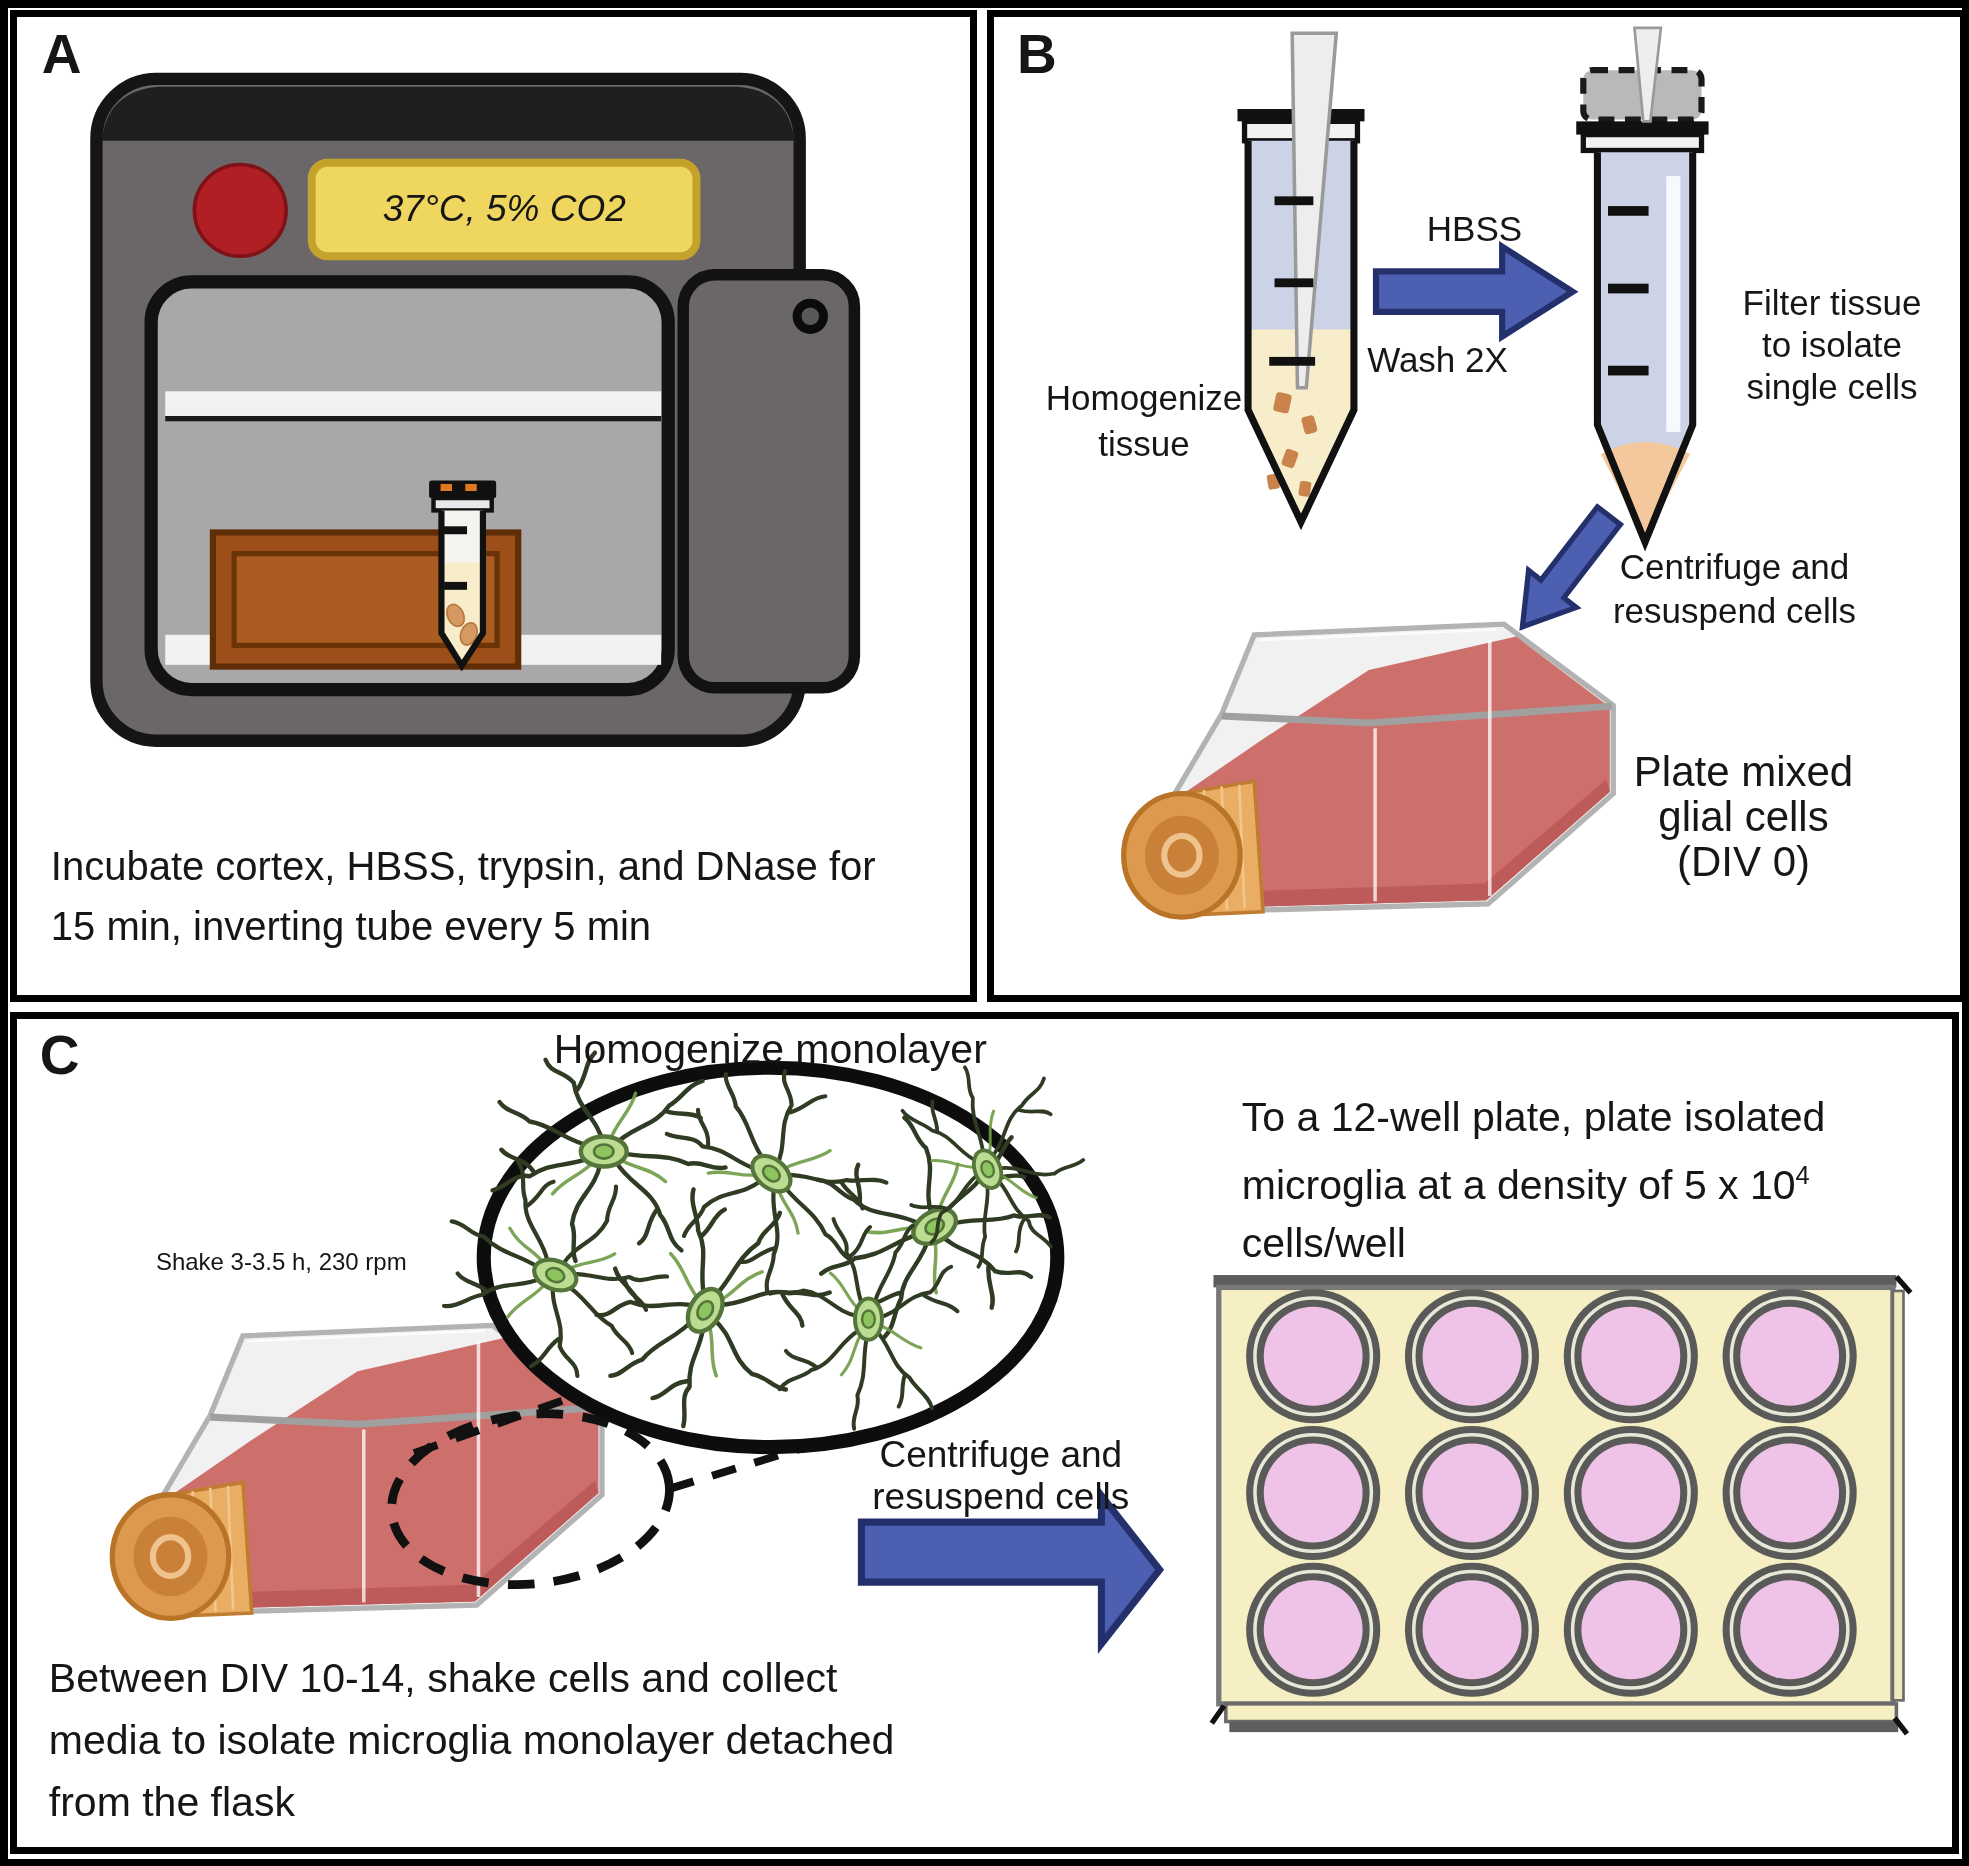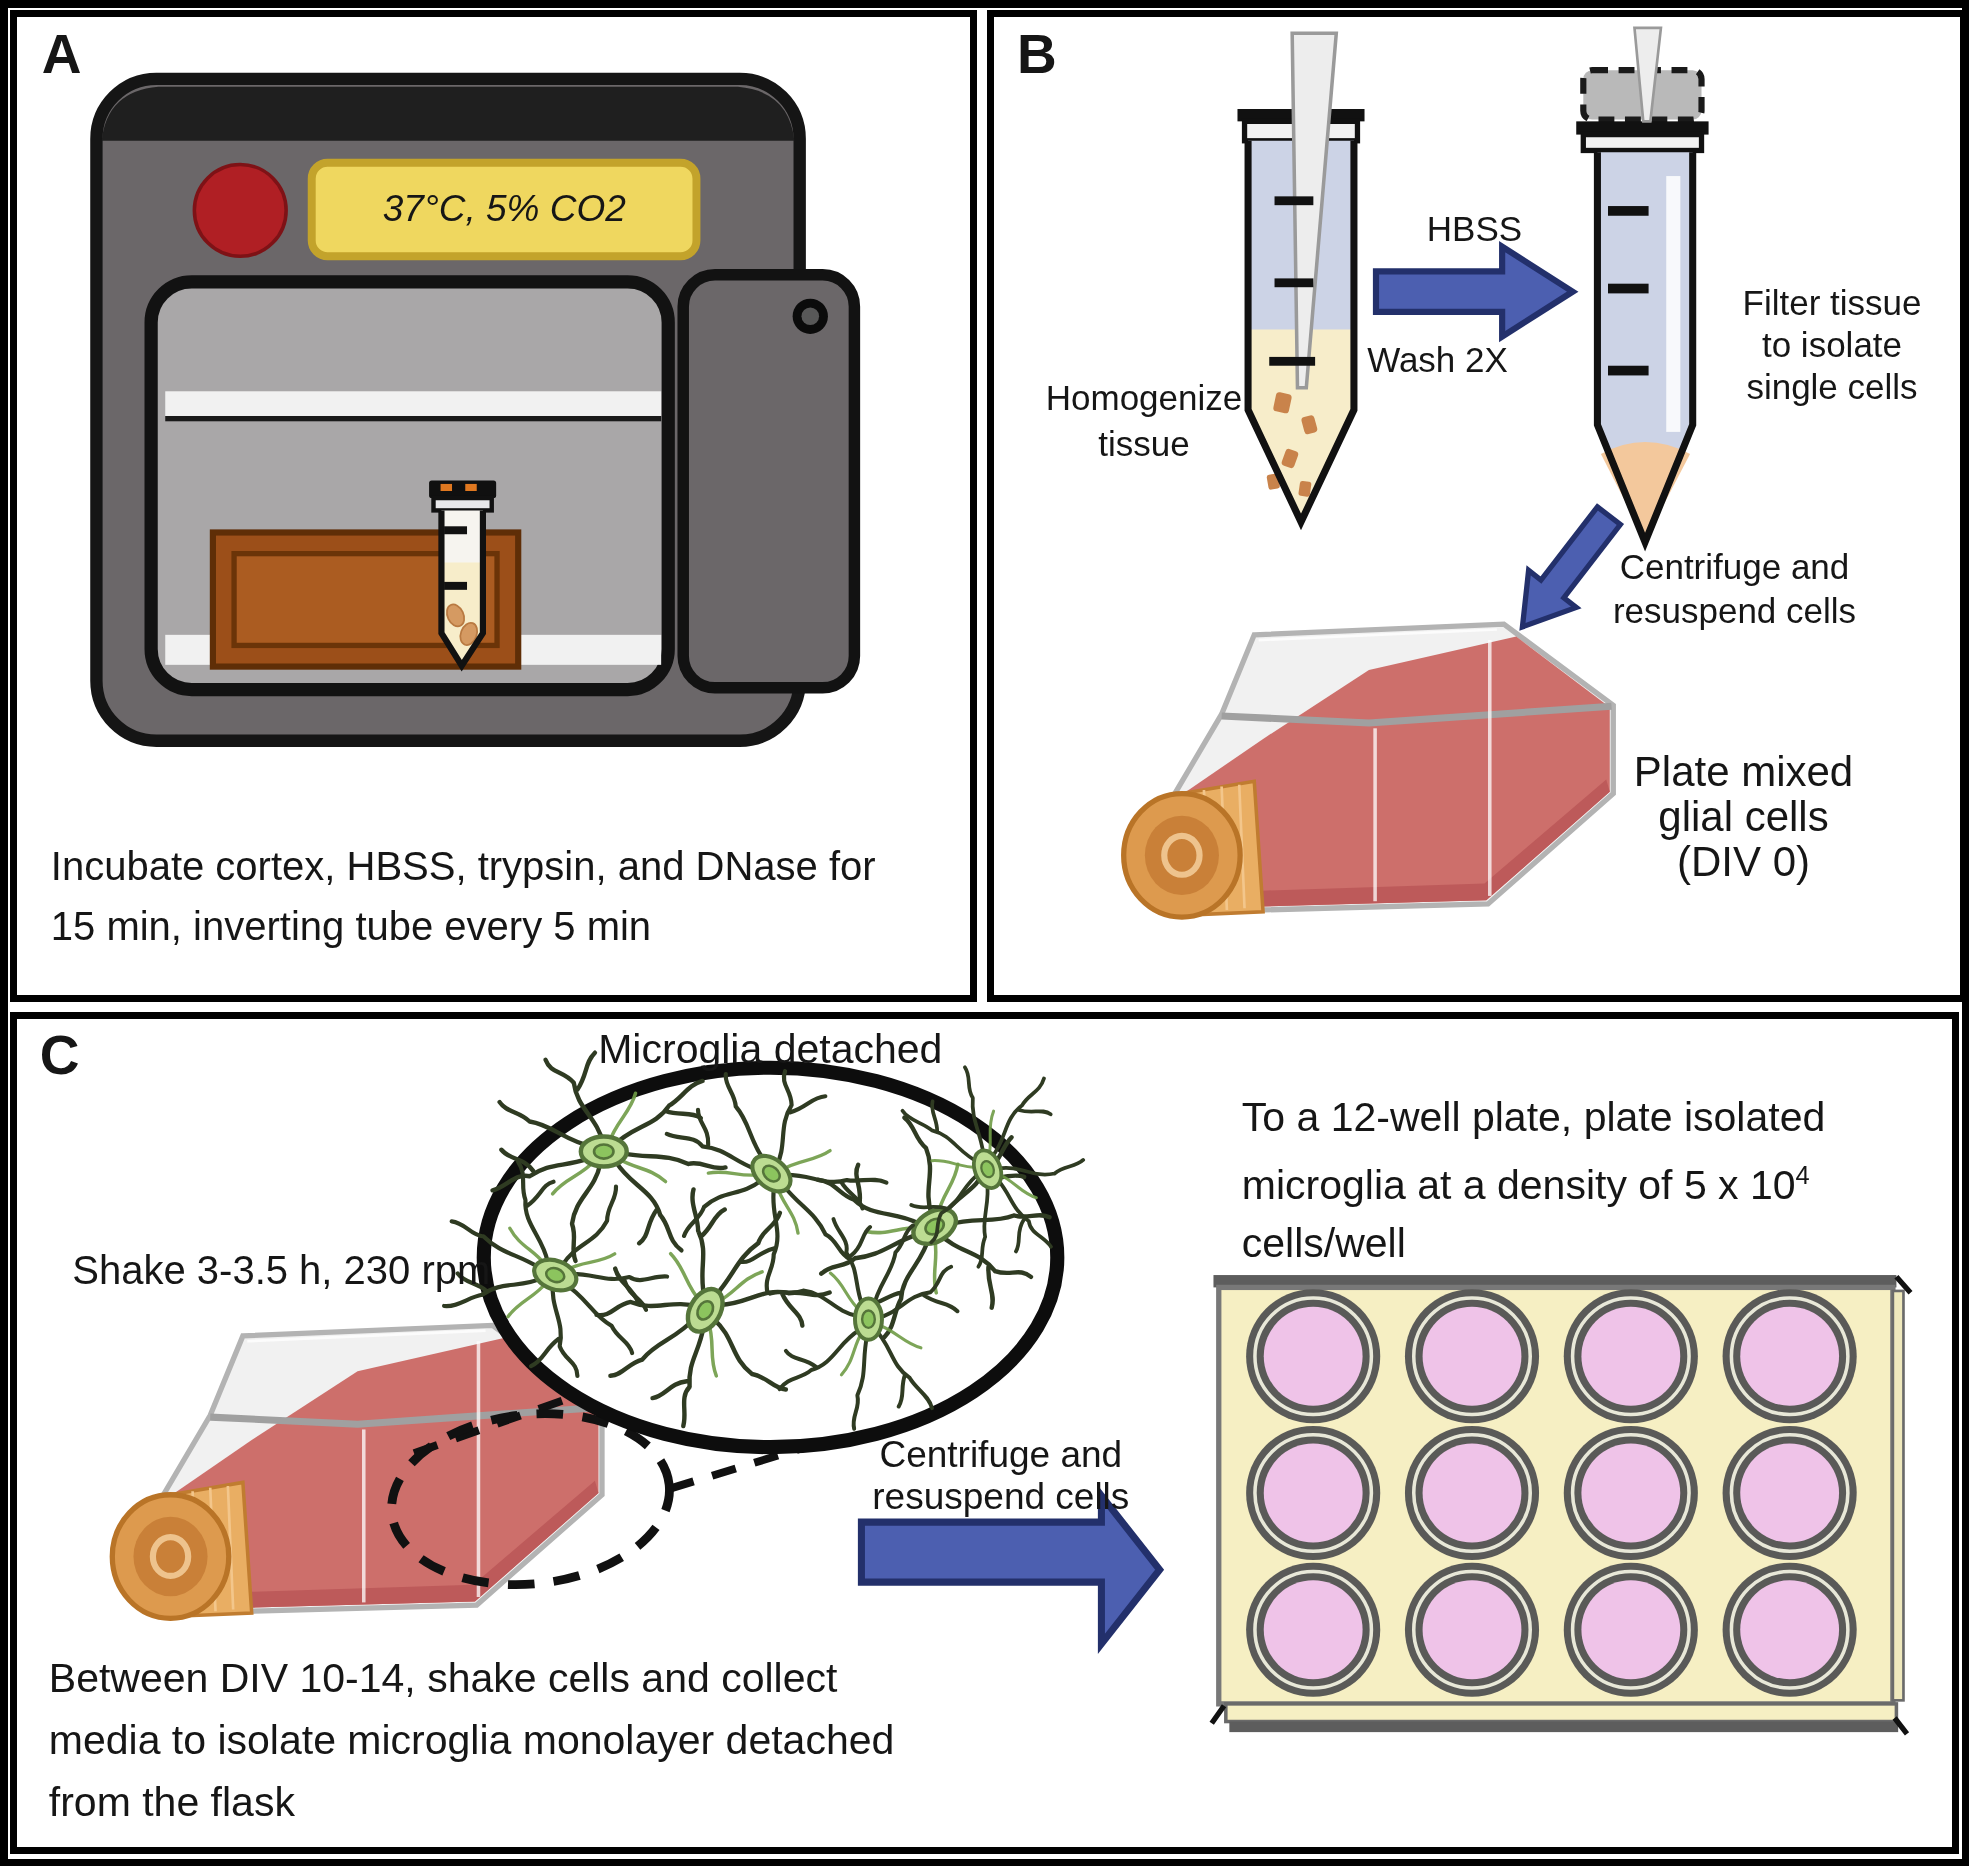--- a/index.html
+++ b/index.html
@@ -272,22 +272,22 @@
             </g>
           <g>
               <circle cx="2009" cy="692" r="76" fill="var(--well_ring,#5a5a58)"></circle>
               <circle cx="2009" cy="692" r="66" fill="none" stroke="#e8e8d8" stroke-width="4"></circle>
               <circle cx="2009" cy="692" r="56" style="fill:var(--well_pink,#efc3e8)"></circle>
             </g>
         </g>
       </g>
     </svg>
     <div class="txt panel-letter" style="left:23px; top:3.5px;">C</div>
-    <div class="txt center" style="left:524px; top:7px; width:459px; font-size:41px;">Microglia detached</div>
-    <div class="txt center" style="left:44px; top:229px; width:441px; font-size:40px;">Shake 3-3.5 h, 230 rpm</div>
+    <div class="txt center" style="left:524px; top:7px; width:459px; font-size:41px;">Homogenize monolayer</div>
+    <div class="txt center" style="left:44px; top:229px; width:441px; font-size:24px;">Shake 3-3.5 h, 230 rpm</div>
     <div class="txt center" style="left:834px; top:415px; width:300px; font-size:37px; line-height:42px;">
       <div>Centrifuge and</div>
       <div>resuspend cells</div>
     </div>
     <div class="txt" style="left:1225px; top:69px; width:697px; font-size:41px; line-height:58px;">
       <div>To a 12-well plate, plate isolated</div>
       <div><span>microglia at a density of 5 x 10</span><sup>4</sup></div>
       <div>cells/well</div>
     </div>
     <div class="txt" style="left:32px; top:628px; font-size:41px; line-height:62px;">

